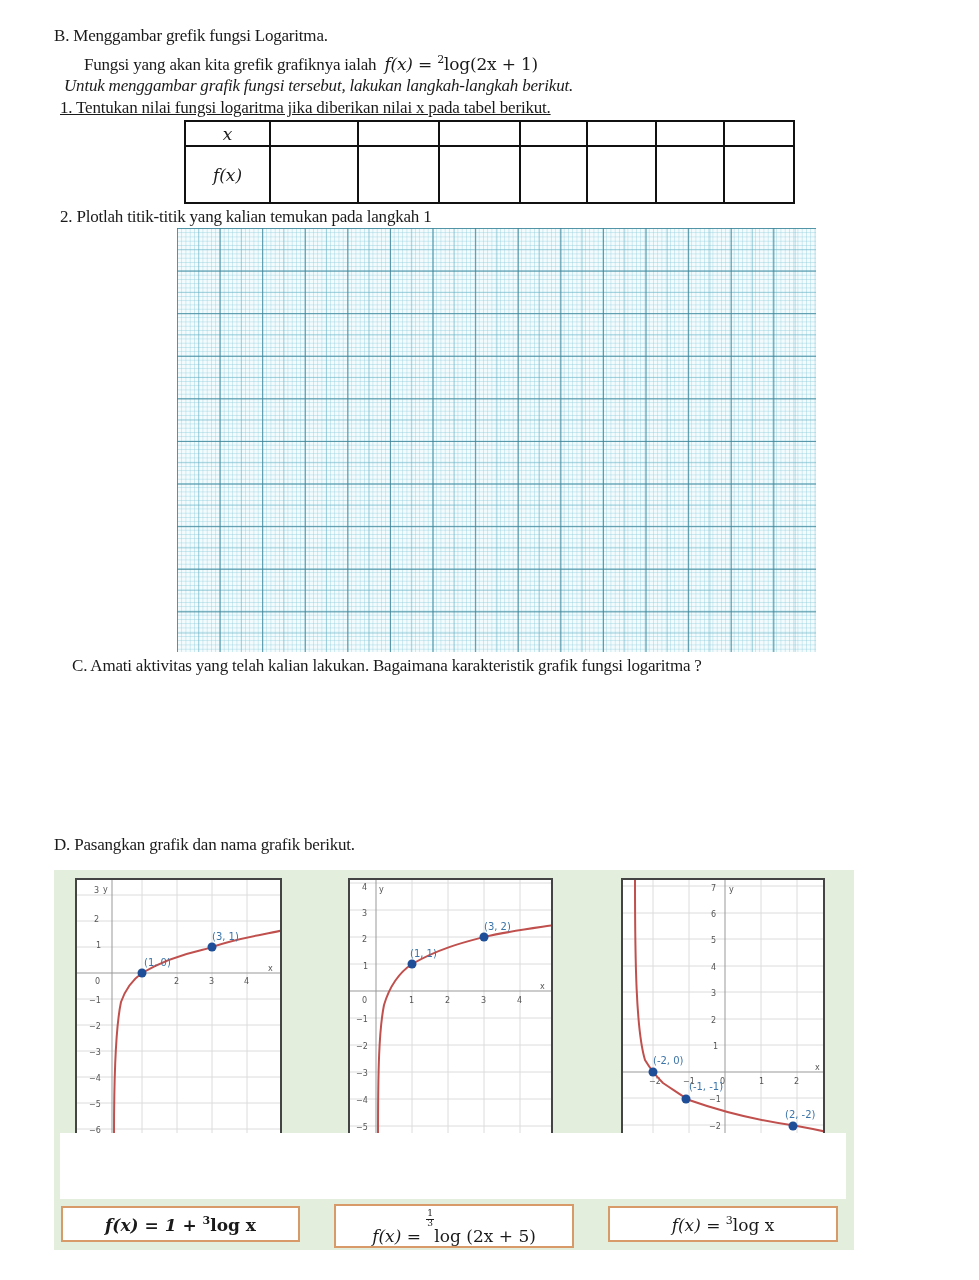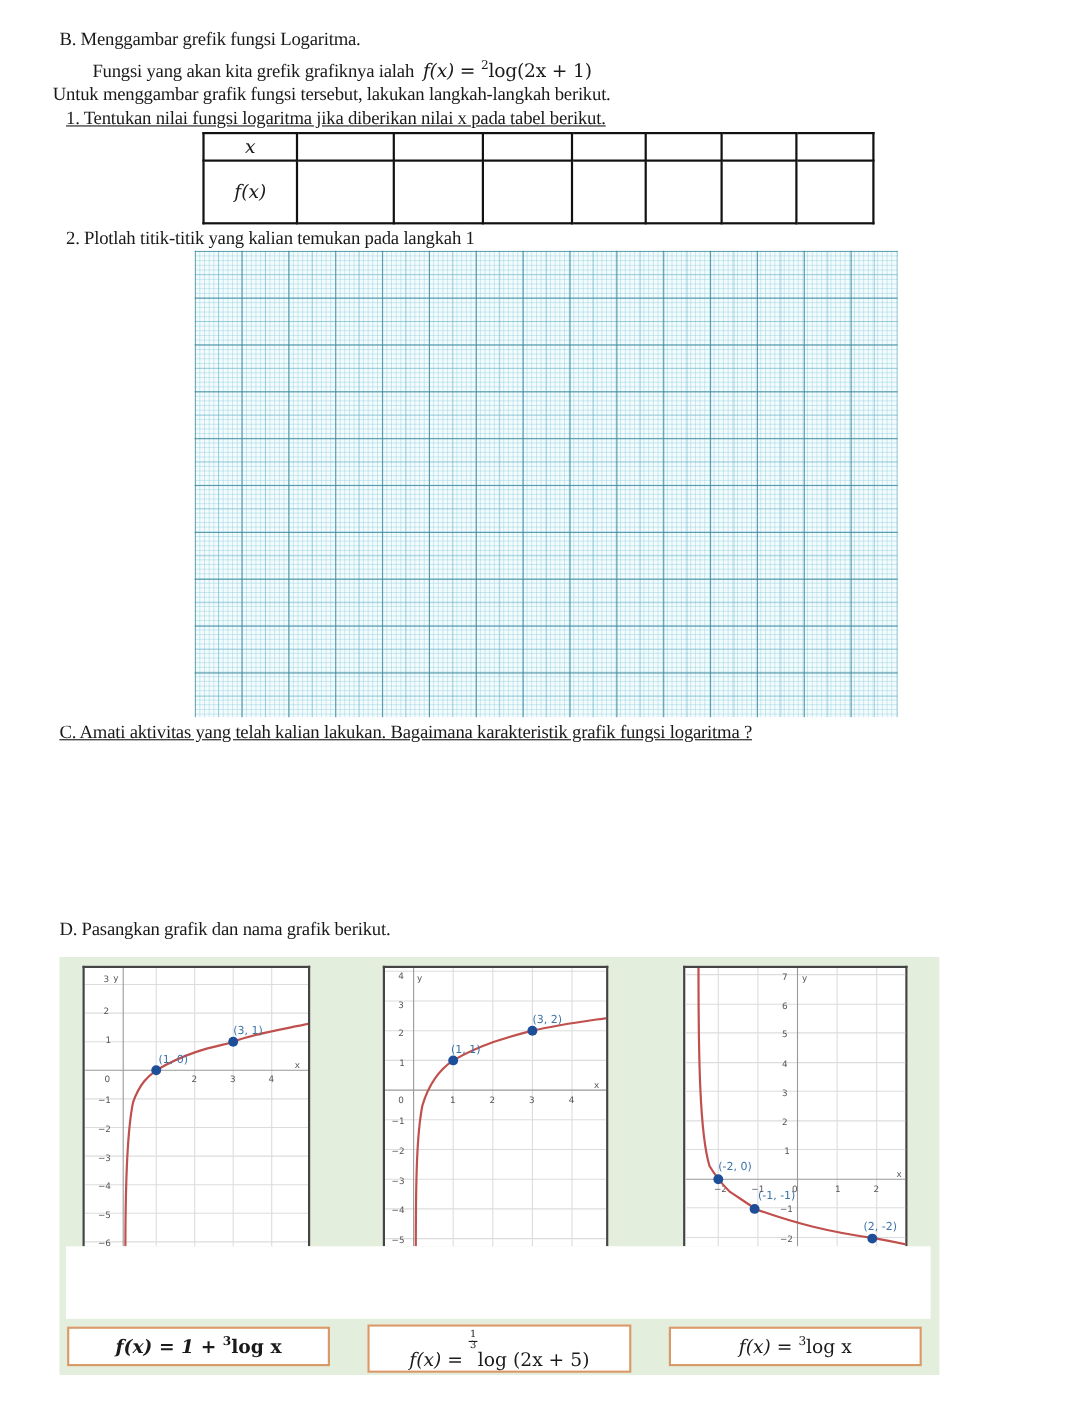--- a/index.html
+++ b/index.html
@@ -54,21 +54,21 @@
 </head>
 <body>
 
 <div class="abs txt" style="left:54px; top:26px;">B.  Menggambar grefik fungsi Logaritma.</div>
 
 <div class="abs txt" style="left:84px; top:50px;">
   <span>Fungsi yang akan kita grefik grafiknya ialah</span>
   <span class="math" style="margin-left:4px;"><span>f(x) = </span><span class="sup">2</span><span class="nm">log(2x + 1)</span></span>
 </div>
 
-<div class="abs txt" style="left:48px; top:76px;">Untuk menggambar grafik fungsi tersebut, lakukan langkah-langkah berikut.</div>
+<div class="abs txt" style="left:64px; top:76px;font-style:italic;">Untuk menggambar grafik fungsi tersebut, lakukan langkah-langkah berikut.</div>
 <div class="abs txt" style="left:60px; top:98px;text-decoration:underline;">1. Tentukan nilai fungsi logaritma jika diberikan nilai x pada tabel berikut.</div>
 
 <table class="vtable">
   <tbody>
       <tr class="r1">
     <td class="hdr" style="width:83px;">x</td>
     <td style="width:86px;"></td>
     <td style="width:79px;"></td>
     <td style="width:79px;"></td>
     <td style="width:65px;"></td>
@@ -86,21 +86,21 @@
     <td></td>
     <td></td>
   </tr>
 </tbody>
   </table>
 
 <div class="abs txt" style="left:60px; top:207px;">2. Plotlah titik-titik yang kalian temukan pada langkah 1</div>
 
 <div class="paper"></div>
 
-<div class="abs txt" style="left:54px; top:656px;text-decoration:underline;">C.  Amati aktivitas yang telah kalian lakukan. Bagaimana karakteristik grafik fungsi logaritma ?</div>
+<div class="abs txt" style="left:72px; top:656px;">C.  Amati aktivitas yang telah kalian lakukan. Bagaimana karakteristik grafik fungsi logaritma ?</div>
 <div class="abs" style="left:84px; top:680px; width:770px; height:140px;"></div>
 
 <div class="abs txt" style="left:54px; top:835px;">D.  Pasangkan grafik dan nama grafik berikut.</div>
 
 <div class="panel"></div>
 
 <div class="graph" style="left:75px; width:207px;">
   <svg width="207" height="255">
     <g stroke="#dcdcdc" stroke-width="1">
       <line x1="0" y1="15" x2="207" y2="15"></line>

